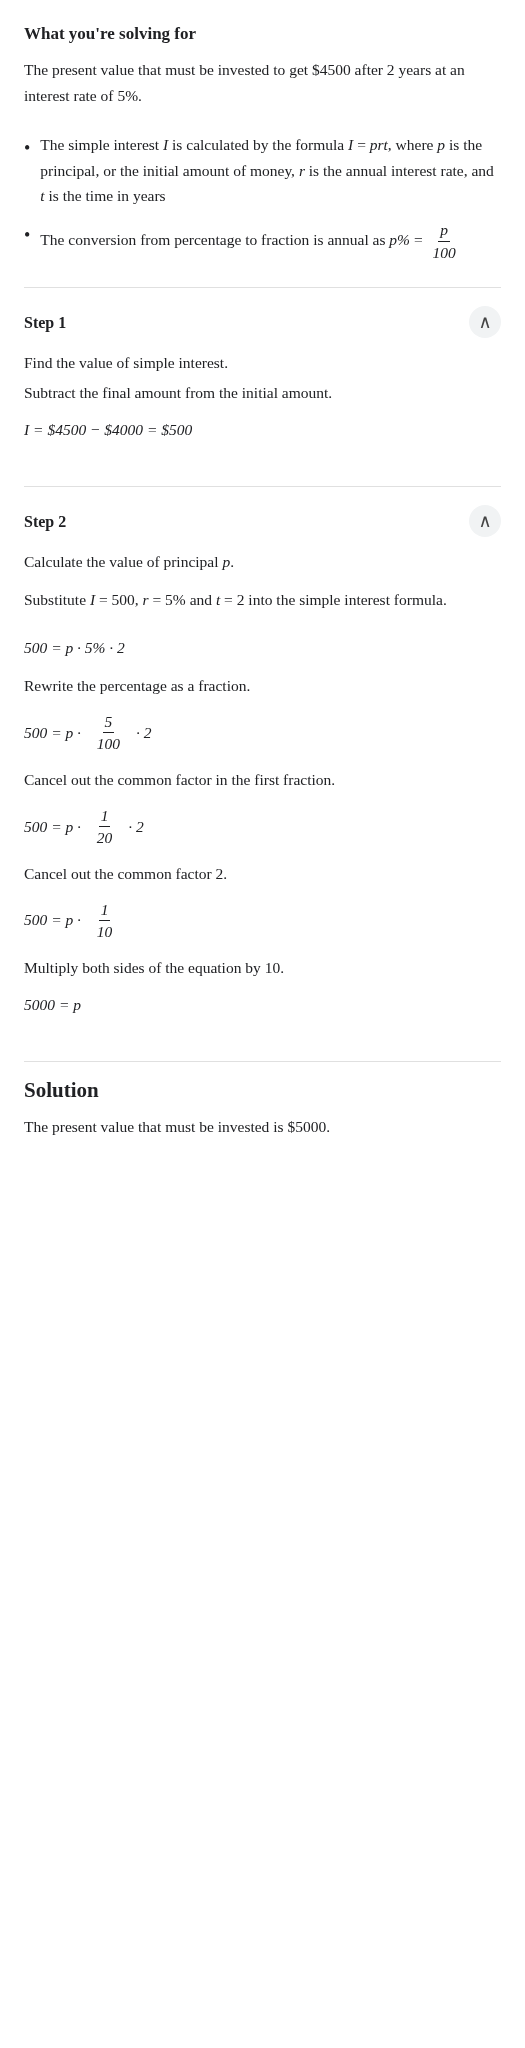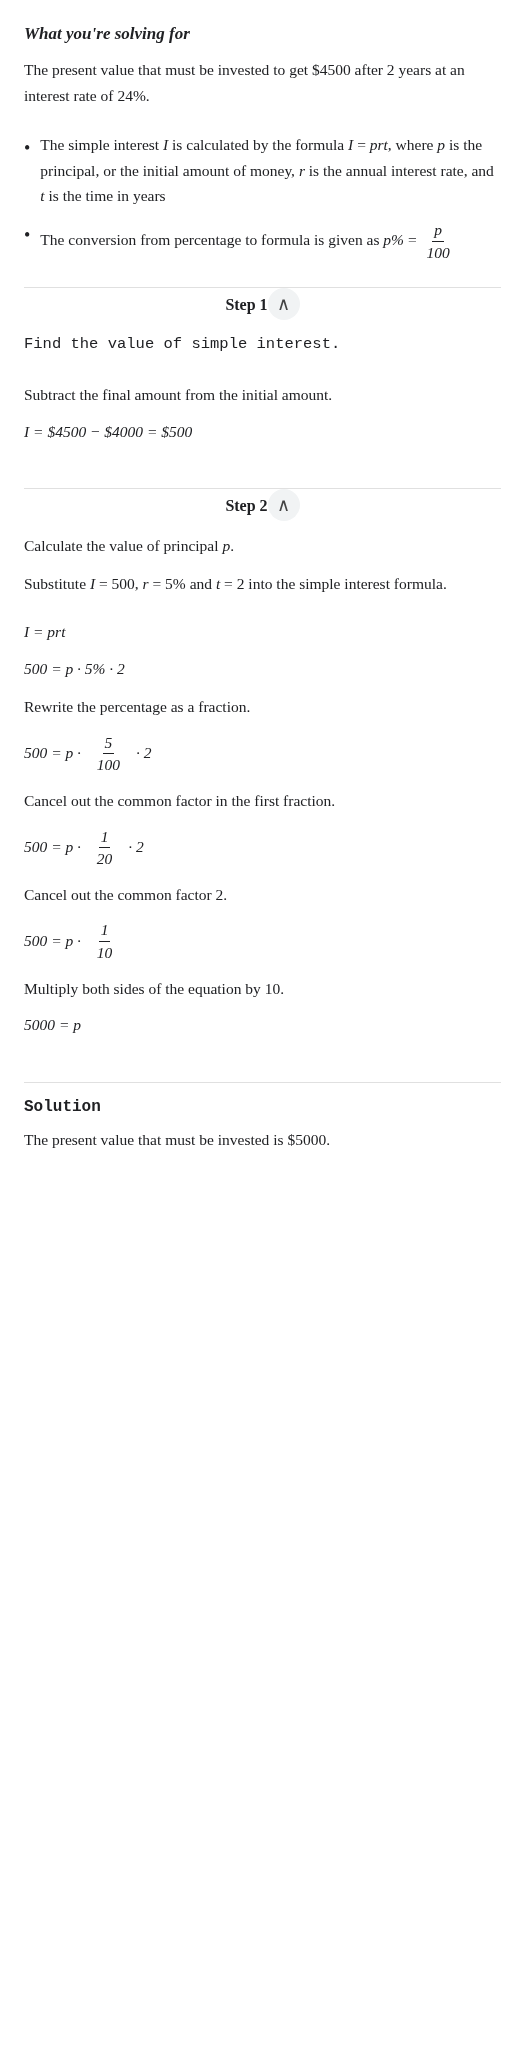--- a/index.html
+++ b/index.html
@@ -19,21 +19,20 @@
     }
 
     .section {
       margin-bottom: 24px;
     }
 
     .section-title {
       font-weight: bold;
       font-size: 17px;
       margin-bottom: 10px;
-      font-style: italic;
     }
 
     .body-text {
       font-size: 15.5px;
       line-height: 1.65;
       color: #202124;
     }
 
     .bullet-list {
       list-style: none;
@@ -55,23 +54,24 @@
       flex-shrink: 0;
       font-size: 18px;
     }
 
     .bullet-content {
       flex: 1;
     }
 
     .step-header {
       display: flex;
-      justify-content: center;
+      justify-content: space-between;
       align-items: center;
       border-top: 1px solid #e0e0e0;
+      padding-top: 18px;
       margin-bottom: 12px;
       cursor: pointer;
     }
 
     .step-label {
       font-weight: bold;
       font-size: 16px;
     }
 
     .chevron {
@@ -121,66 +121,65 @@
       text-align: center;
       line-height: 1.4;
     }
 
     .step-body {
       padding-bottom: 8px;
     }
 
     .solution-title {
       font-weight: bold;
-      font-size: 16px;
+      font-size: 21px;
       margin-bottom: 6px;
-      font-family: Liberation Mono, monospace;
     }
 
     .divider {
       border: none;
       border-top: 1px solid #e0e0e0;
       margin: 18px 0 12px 0;
     }
   </style>
 </head>
 <body>
 
 <div class="section">
   <div class="section-title">What you're solving for</div>
-  <div class="body-text">The present value that must be invested to get $4500 after 2 years at an interest rate of 24%.</div>
+  <div class="body-text">The present value that must be invested to get $4500 after 2 years at an interest rate of 5%.</div>
 </div>
 
 <div class="section">
   <ul class="bullet-list">
     <li class="bullet-item">
       <span class="bullet-dot">•</span>
       <span class="bullet-content">
         <span>The simple interest </span><span class="math-inline">I</span><span> is calculated by the formula </span><span class="math-inline">I</span><span> = </span><span class="math-inline">prt</span><span>, where </span><span class="math-inline">p</span><span> is the principal, or the initial amount of money, </span><span class="math-inline">r</span><span> is the annual interest rate, and </span><span class="math-inline">t</span><span> is the time in years</span>
       </span>
     </li>
     <li class="bullet-item">
       <span class="bullet-dot">•</span>
       <span class="bullet-content">
-        <span>The conversion from percentage to formula is given as </span><span class="math-inline">p%</span><span> = </span><span class="fraction">
+        <span>The conversion from percentage to fraction is annual as </span><span class="math-inline">p%</span><span> = </span><span class="fraction">
             <span class="num">p</span>
             <span class="den">100</span>
           </span>
       </span>
     </li>
   </ul>
 </div>
 
 <div class="section">
   <div class="step-header">
     <span class="step-label">Step 1</span>
     <span class="chevron">∧</span>
   </div>
   <div class="step-body">
-    <div class="body-text" style="margin-bottom:24px;font-family:Liberation Mono, monospace;">Find the value of simple interest.</div>
+    <div class="body-text" style="margin-bottom:4px;">Find the value of simple interest.</div>
     <div class="body-text" style="margin-bottom:8px;">Subtract the final amount from the initial amount.</div>
     <div class="math-line">
       <span><em>I</em> = $4500 − $4000 = $500</span>
     </div>
   </div>
 </div>
 
 <div class="section">
   <div class="step-header">
     <span class="step-label">Step 2</span>
@@ -189,23 +188,20 @@
   <div class="step-body">
 
     <div class="body-text" style="margin-bottom:12px;">
       <span>Calculate the value of principal </span><em>p</em><span>.</span>
     </div>
 
     <div class="body-text" style="margin-bottom:24px;">
       <span>Substitute </span><em>I</em><span> = 500, </span><em>r</em><span> = 5% and </span><em>t</em><span> = 2 into the simple interest formula.</span>
     </div>
 
-    <div class="math-line">
-      <em>I = prt</em>
-    </div>
 
     <div class="math-line" style="margin-bottom:12px;">
       <em>500 = p · 5% · 2</em>
     </div>
 
     <div class="body-text" style="margin-bottom:8px;">Rewrite the percentage as a fraction.</div>
 
     <div class="math-line" style="margin-bottom:12px; align-items:center;">
       <em>500 = p ·&nbsp;</em>
       <span class="fraction">

